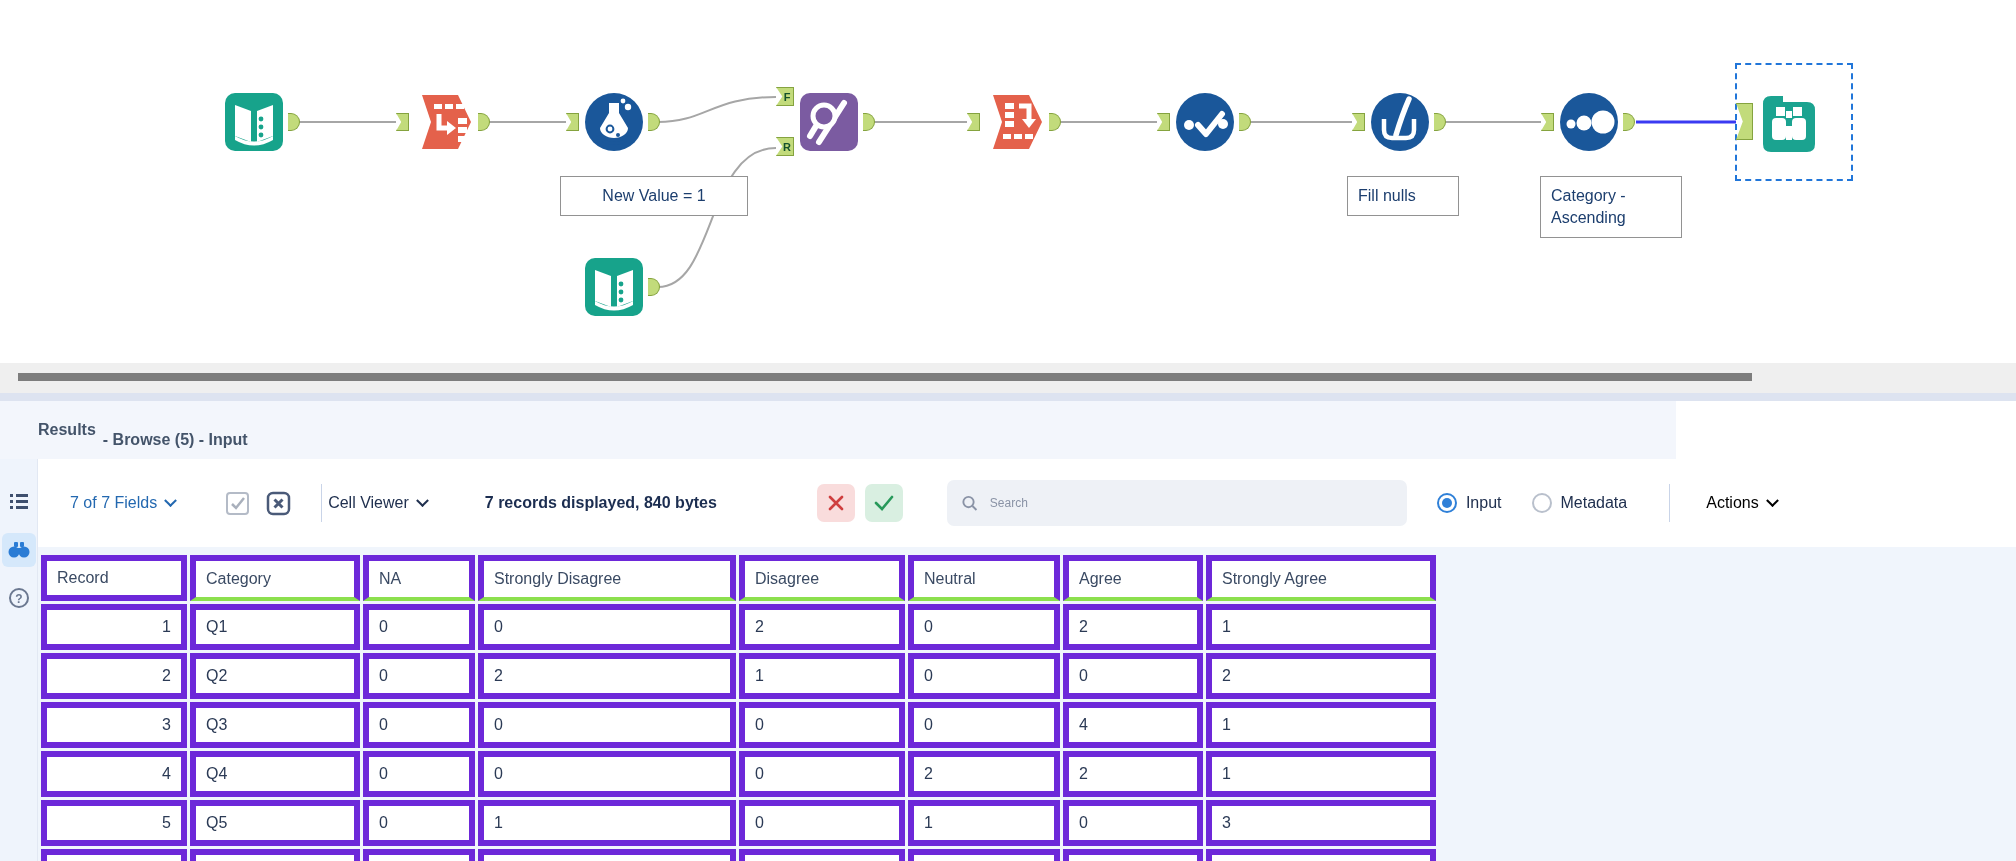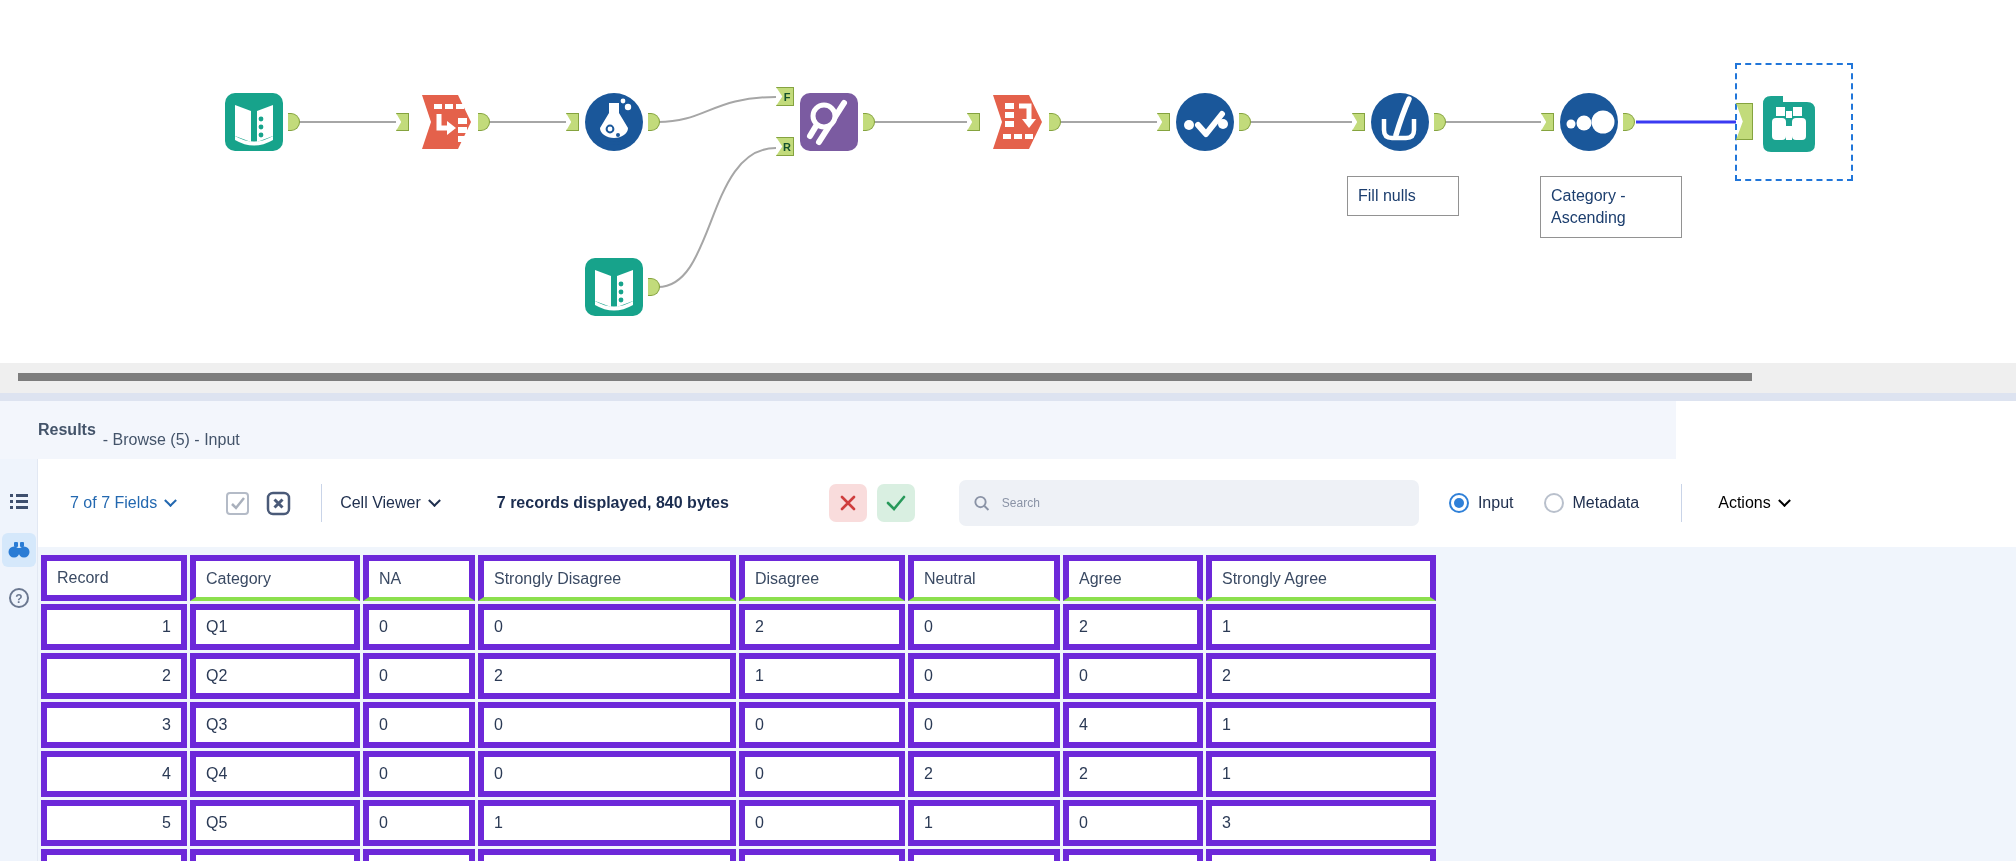--- a/index.html
+++ b/index.html
@@ -38,21 +38,21 @@
   
   .scroll-strip { position:relative; width:2016px; height:30px; background:#efefef; }
   .scroll-thumb { position:absolute; left:18px; top:10px; width:1734px; height:8px; background:#7d7d7d; }
   .divider-strip { width:2016px; height:8px; background:#dde3f0; }
 
   
   .results-title-row { width:1676px; height:58px; background:#f3f6fc;
                 display:flex; align-items:center; padding-left:38px;
                 color:#44546a; font-size:16px; }
   .results-title-row b { font-weight:bold; }
-  .results-title-row .sub { margin-left:7px; font-weight:normal;margin-top:20px; }
+  .results-title-row .sub { margin-left:7px; font-weight:bold;margin-top:20px; }
 
   .results-body { display:flex; width:2016px; height:402px; background:#fff; }
   .side-rail { width:38px; background:#eff4fc; border-right:1px solid #e2e8f3;
                display:flex; flex-direction:column; align-items:center; padding-top:26px; gap:14px; }
   .rail-btn { width:34px; height:34px; border-radius:6px; display:flex; align-items:center; justify-content:center; }
   .rail-btn.selected { background:#d5e8fb; }
 
   .results-main { flex:1; display:flex; flex-direction:column; }
 
   .toolbar { height:88px; background:#fff; display:flex; align-items:center; color:#20304f; font-size:16px; }
@@ -224,20 +224,21 @@
       <path d="M13 15 L29 21 V52 L13 46 Z" fill="#fff"></path>
       <path d="M51 15 L35 21 V52 L51 46 Z" fill="#fff"></path>
       <path d="M13 46 q19 11 38 0 l0 4 q-19 11 -38 0 z" fill="#fff"></path>
       <circle cx="39" cy="29" r="2.4" fill="#17a38b"></circle>
       <circle cx="39" cy="37" r="2.4" fill="#17a38b"></circle>
       <circle cx="39" cy="45" r="2.4" fill="#17a38b"></circle>
     </svg>
     <div class="out-anchor"></div>
   </div>
 
+  <div class="annotation" style="left:560px; top:176px; width:188px; text-align:center;">New Value = 1</div>
   <div class="annotation" style="left:1347px; top:176px; min-width:112px;">Fill nulls</div>
   <div class="annotation" style="left:1540px; top:176px; min-width:142px;">Category -
 Ascending</div>
 </div>
 
 <div class="scroll-strip">
   <div class="scroll-thumb"></div>
 </div>
 <div class="divider-strip"></div>
 
@@ -287,21 +288,21 @@
         <rect x="2" y="2" width="21" height="21" rx="3" fill="#fff" stroke="#b4bbc7" stroke-width="2"></rect>
         <path d="M7 13 l4 4 l8 -10" stroke="#a9b0bc" stroke-width="2.5" fill="none"></path>
       </svg>
       <svg class="icon-btn24" style="margin-left:16px;" viewBox="0 0 25 25">
         <rect x="2" y="2" width="21" height="21" rx="5" fill="#fff" stroke="#4a5a78" stroke-width="2.5"></rect>
         <path d="M8.5 8.5 l8 8 M16.5 8.5 l-8 8" stroke="#4a5a78" stroke-width="3"></path>
       </svg>
 
       <div class="tb-sep" style="margin-left:30px;"></div>
 
-      <span class="link-blue" style="margin-left:18px; color:#20304f;">
+      <span class="link-blue" style="margin-left:6px; color:#20304f;">
         <span>Cell Viewer</span>
         <span class="chev"></span>
       </span>
 
       <span style="margin-left:58px; font-weight:bold; color:#1b2d50;">7 records displayed, 840 bytes</span>
 
       <div class="btn-square btn-red" style="margin-left:100px;">
         <svg width="18" height="18" viewBox="0 0 18 18">
           <path d="M3 3 l12 12 M15 3 l-12 12" stroke="#cf3e3e" stroke-width="2.6" stroke-linecap="round"></path>
         </svg>

